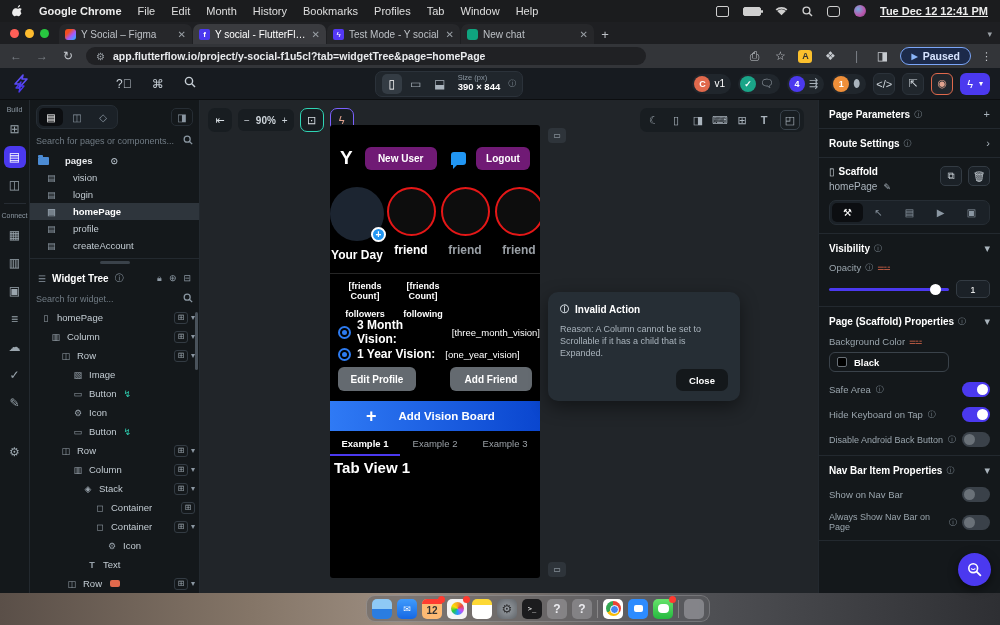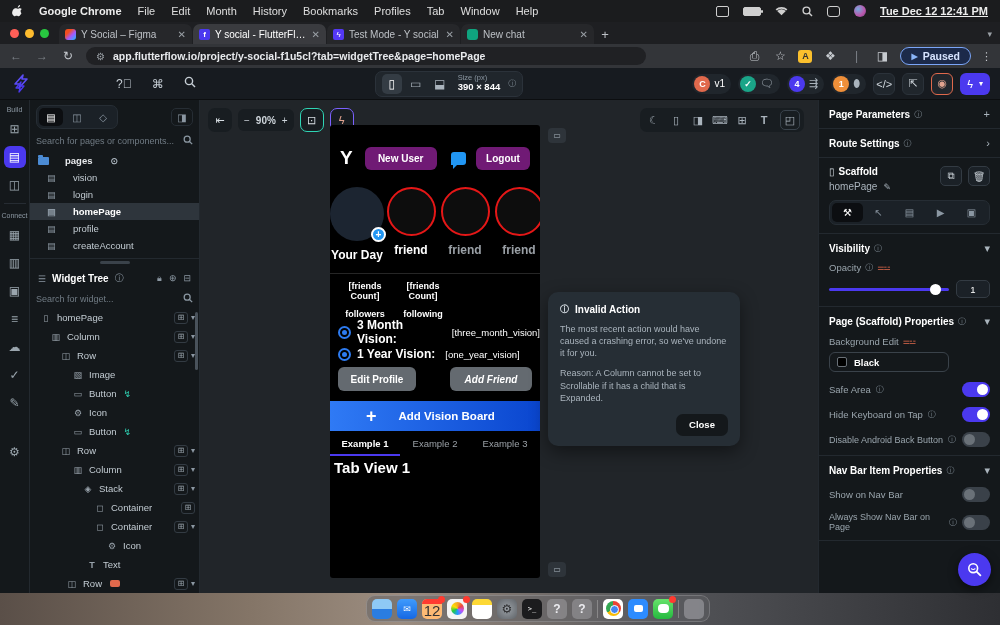--- a/index.html
+++ b/index.html
@@ -243,21 +243,21 @@
     background:linear-gradient(90deg,#5a4f48,#847567 25%,#9c8d80 40%,#55565a 65%,#2e2f33);}
   .dock{position:absolute;left:366px;top:595px;height:27px;background:rgba(95,95,100,.5);
     border:1px solid rgba(255,255,255,.18);border-radius:9px;display:flex;align-items:center;
     padding:0 5px;gap:5px;backdrop-filter:blur(2px);}
   .dicon{width:20px;height:20px;border-radius:5px;position:relative;flex:none;display:flex;
     align-items:center;justify-content:center;font-size:10px;color:#fff;}
   .dsep{width:1px;height:18px;background:rgba(255,255,255,.25);}
   .dbadge{position:absolute;right:-3px;top:-3px;width:7px;height:7px;border-radius:50%;background:#ff3b30;}
   .d-finder{background:linear-gradient(180deg,#8ec9f5 50%,#2a7de1 50%);}
   .d-mail{background:linear-gradient(180deg,#3f9bfd,#1668e3);font-size:9px;}
-  .d-cal{background:#fdba74;color:#333;font-size:15px;font-weight:normal;}
+  .d-cal{background:#fdba74;color:#333;font-size:10px;font-weight:bold;}
   .d-cal:before{content:"";position:absolute;top:0;left:0;right:0;height:5px;background:#ff3b30;border-radius:5px 5px 0 0;}
   .d-photos{background:#f5f5f5;}
   .d-photos i{width:13px;height:13px;border-radius:50%;background:conic-gradient(#f5a623,#e44,#b5f,#29f,#2c4,#fd0,#f5a623);}
   .d-notes{background:linear-gradient(180deg,#fdd835 28%,#fff 28%);}
   .d-settings{background:radial-gradient(#9aa0a6,#5f6368);font-size:12px;color:#2c2c2e;}
   .d-term{background:#1c1c1e;font-size:7px;color:#fff;font-family:"DejaVu Sans Mono",monospace;}
   .d-q{background:rgba(190,190,195,.35);color:#ececf0;font-weight:bold;font-size:12px;}
   .d-chrome{background:#fff;}
   .d-chrome i{width:15px;height:15px;border-radius:50%;background:conic-gradient(#ea4335 0 33%,#fbbc05 0 66%,#34a853 0 100%);position:relative;}
   .d-chrome i:after{content:"";position:absolute;left:4px;top:4px;width:7px;height:7px;border-radius:50%;background:#4285f4;border:1.5px solid #fff;}
@@ -670,42 +670,41 @@
           <span class="vval">[three_month_vision]</span>
         </div>
         <div class="visionrow" style="top:222px;">
           <span class="eyeico">
               <i></i>
             </span>
           <span class="vlab">1 Year Vision:</span>
           <span class="vval">[one_year_vision]</span>
         </div>
         <span class="gbtn" style="left:8px;top:242px;width:78px;">Edit Profile</span>
-        <span class="gbtn" style="left:120px;top:242px;width:82px;font-style:italic;">Add Friend</span>
+        <span class="gbtn" style="left:120px;top:242px;width:82px;">Add Friend</span>
         <div class="avb">
           <span class="plus">+</span>
           <span class="avblabel">Add Vision Board</span>
         </div>
         <div class="phtabs">
           <span class="phtab active">Example 1</span>
           <span class="phtab">Example 2</span>
           <span class="phtab">Example 3</span>
         </div>
         <div class="tabview">Tab View 1</div>
       </div>
 
       <span class="handle" style="left:348px;top:28px;">▭</span>
       <span class="handle" style="left:348px;top:462px;">▭</span>
 
       <div class="popup">
         <div class="ptitle">
           <span class="pinfo">ⓘ</span>
           <span>Invalid Action</span>
         </div>
-        <div class="pbody">The most recent action would have caused a crashing error, so we've undone it for you.</div>
         <div class="pbody">Reason: A Column cannot be set to Scrollable if it has a child that is Expanded.</div>
         <div class="pclose">Close</div>
       </div>
     </div>
 
     <div class="rpanel">
       <div class="rsec rrow">
         <span class="rtitle">Page Parameters</span>
         <span class="rinfo">ⓘ</span>
         <span class="rright">+</span>
@@ -756,21 +755,21 @@
           <span class="valbox">1</span>
         </div>
       </div>
       <div class="rsec">
         <div class="rrow">
           <span class="rtitle">Page (Scaffold) Properties</span>
           <span class="rinfo">ⓘ</span>
           <span class="rright">▾</span>
         </div>
         <div class="rrow" style="margin-top:8px;">
-          <span>Background Edit</span>
+          <span>Background Color</span>
           <span class="orangevar">⚌⚍</span>
         </div>
         <div class="colorbtn">
           <span class="swatch"></span>
           <span class="colorname">Black</span>
         </div>
         <div class="togglerow">
           <span>Safe Area</span>
           <span class="rinfo">ⓘ</span>
           <span class="toggle on">

